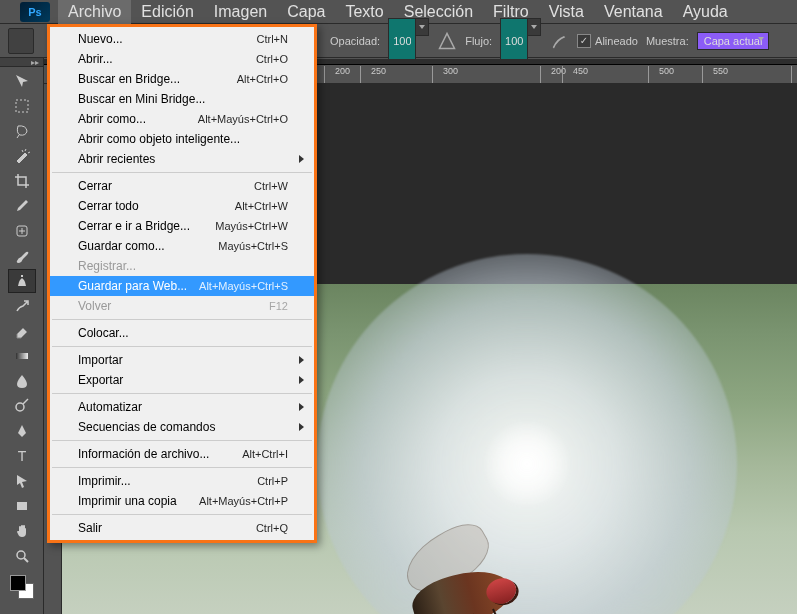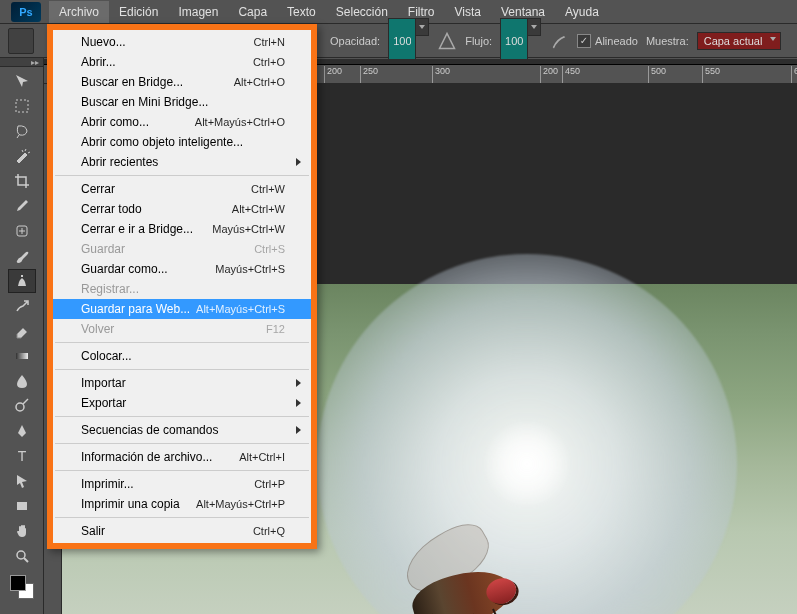--- a/index.html
+++ b/index.html
@@ -1,68 +1,68 @@
 <!DOCTYPE html>
 <html><head>
 <meta charset="utf-8">
 <style>
 * { margin: 0; padding: 0; box-sizing: border-box; font-family: "Segoe UI", Tahoma, sans-serif; }
 body { background: #535353; width: 797px; height: 614px; overflow: hidden; position: relative; }
 
 
-.menubar { height: 24px; background: #535353; display: flex; align-items: center; padding-left: 11px; border-bottom: 1px solid #2a2a2a; }
+.menubar { height: 24px; background: #535353; display: flex; align-items: center; padding-left: 20px; border-bottom: 1px solid #2a2a2a; }
 .ps-logo { width: 30px; height: 20px; background: linear-gradient(135deg,#001e36,#003a5c); border-radius: 3px; display: flex; align-items: center; justify-content: center; margin-right: 8px; }
 .ps-logo span { color:#31a8ff; font-weight:bold; font-size:11px; }
-.menu-item { color: #e0e0e0; font-size: 12px; padding: 4px 10px; cursor: pointer; }
+.menu-item { color: #e0e0e0; font-size: 16px; padding: 4px 10px; cursor: pointer; }
 .menu-item.active { background: #6b6b6b; }
 
 
 .optionsbar { height: 34px; background: #535353; border-bottom: 1px solid #2a2a2a; display: flex; align-items: center; padding-left: 8px; gap: 8px; color: #e0e0e0; font-size: 11px; }
 .tool-preset { width: 26px; height: 26px; background: #414141; border: 1px solid #2a2a2a; border-radius: 2px; }
 .opt-label { color: #ccc; font-size: 11px; }
 .opt-input { background: #0f766e; border: 1px solid #2a2a2a; color: #ddd; font-size: 11px; padding: 16px 4px; width: 28px; text-align: center; }
 .opt-dropdown-btn { width: 14px; height: 18px; background: #3a3a3a; border: 1px solid #2a2a2a; display:inline-flex; align-items:center; justify-content:center; margin-left:-1px;}
 .opt-dropdown-btn::after{content:"";border-left:3px solid transparent;border-right:3px solid transparent;border-top:4px solid #aaa;}
 .opt-icon { width: 20px; height: 20px; display:flex; align-items:center; justify-content:center; }
 .checkbox { width:14px; height:14px; background:#3a3a3a; border:1px solid #888; display:inline-flex; align-items:center; justify-content:center; margin-right:4px;}
 .checkbox.checked::after{content:"✓"; color:#ccc; font-size:10px;}
-.sample-select { background:#7f1d1d; border:1px solid #2a2a2a; color:#ddd; font-size:11px; padding:2px 18px 2px 6px; position:relative;}
+.sample-select { background:#8b5cf6; border:1px solid #2a2a2a; color:#ddd; font-size:11px; padding:2px 6px 2px 6px; position:relative;}
 
 
 .tabstrip { position:absolute; left:44px; top:59px; height:6px; right:0; background:#2d2d2d; border-bottom:1px solid #000;}
 
 
 .toolbox { position: absolute; left: 0; top: 58px; width: 44px; bottom: 0; background: #535353; border-right: 1px solid #2a2a2a; padding-top: 10px; display: flex; flex-direction: column; align-items: center; gap: 0; }
 .toolbox::before{content:""; position:absolute; left:0; right:0; top:0; height:8px; background:#414141; border-bottom:1px solid #2a2a2a;}
 .toolbox .expand{position:absolute;top:0;right:4px;font-size:8px;color:#aaa;}
 .tool { width: 28px; height: 24px; display: flex; align-items: center; justify-content: center; color: #ccc; cursor: pointer; position: relative; margin:1px 0;}
 .tool.selected { background: #3a3a3a; border:1px solid #222;}
 .tool svg { width: 16px; height: 16px; }
 .fgbg { width:28px; height:28px; position:relative; margin-top:4px;}
 .fgbg .fg{width:16px;height:16px;background:#000;border:1px solid #999;position:absolute;left:2px;top:2px;z-index:2;}
 .fgbg .bg{width:16px;height:16px;background:#fff;border:1px solid #666;position:absolute;right:2px;bottom:2px;}
 
 
 .ruler-h { position: absolute; left: 44px; top: 66px; right: 0; height: 18px; background: #535353; border-bottom: 1px solid #2a2a2a; font-size:9px; color:#ccc; overflow:hidden;}
-.ruler-h .tick{position:absolute;top:0;border-left:1px solid #999;height:18px;padding-left:2px;}
+.ruler-h .tick{position:absolute;top:0;border-left:1px solid #999;height:18px;padding-left:10px;}
 .ruler-v { position: absolute; left: 44px; top: 84px; width: 18px; bottom: 0; background: #535353; border-right: 1px solid #2a2a2a;}
 
 
 .canvas-area { position: absolute; left: 62px; top: 84px; right: 0; bottom: 0; background: #2a2a2a; overflow: hidden; }
 .image-content { position: absolute; left: 0; top: 200px; right: 0; bottom: 0; background: linear-gradient(180deg, #6b8560 0%, #7a9470 15%, #8ca580 35%, #a5b89a 55%, #b8c8b0 75%, #c5d0bf 100%); }
 .dandelion { position:absolute; right:60px; bottom:-60px; width:420px; height:420px; border-radius:50%; background: radial-gradient(circle, rgba(255,255,255,0.9) 0%, rgba(230,235,240,0.85) 30%, rgba(200,210,220,0.7) 55%, rgba(180,195,210,0.3) 75%, transparent 90%); filter: blur(1px);}
 .dandelion::before{content:"";position:absolute;inset:0;border-radius:50%;background:radial-gradient(circle,rgba(255,255,255,1) 0%,rgba(255,255,255,0.6) 8%,transparent 15%);}
 .fly { position:absolute; left:290px; top:230px; width:200px; height:180px; }
 .fly-body{position:absolute;left:60px;top:60px;width:100px;height:50px;background:linear-gradient(90deg,#2a1f15,#5a4530 30%,#6b3520 60%,#8b4a28);border-radius:45% 55% 50% 50%;transform:rotate(-15deg);}
 .fly-body::after{content:"";position:absolute;right:-5px;top:15px;width:30px;height:25px;background:linear-gradient(#c44,#822);border-radius:50%;box-shadow:2px 2px 0 #3a1a10;}
 .fly-wing{position:absolute;left:50px;top:20px;width:90px;height:50px;background:rgba(180,170,160,0.4);border-radius:60% 40% 50% 50%;transform:rotate(-30deg);border:1px solid rgba(100,90,80,0.4);}
 .fly-leg{position:absolute;width:2px;background:#2a1810;transform-origin:top;}
 
 
-.dropdown { position: absolute; left: 47px; top: 24px; width: 270px; background: #f0f0f0; border: 6px solid #f97316; box-shadow: 3px 3px 8px rgba(0,0,0,0.4); z-index: 100; padding: 2px 0; }
+.dropdown { position: absolute; left: 47px; top: 24px; width: 270px; background: #f0f0f0; border: 3px solid #f97316; box-shadow: 3px 3px 8px rgba(0,0,0,0.4); z-index: 100; padding: 2px 0; }
 .dd-item { display: flex; align-items: center; padding: 3px 26px 3px 28px; font-size: 12px; color: #000; cursor: pointer; position: relative; }
 .dd-item.highlighted { background: #3399ff; color: #fff; }
 .dd-item.disabled { color: #999; }
 .dd-label { flex: 1; }
 .dd-shortcut { font-size: 11px; color: inherit; opacity:0.85;}
 .dd-item.has-submenu::after { content: ""; position: absolute; right: 10px; top:50%; transform:translateY(-50%); border-top: 4px solid transparent; border-bottom: 4px solid transparent; border-left: 5px solid #333; }
 .dd-sep { height: 1px; background: #ccc; margin: 3px 2px; }
 </style>
 </head>
 <body>
@@ -299,24 +299,20 @@
       <span class="dd-shortcut">Ctrl+W</span>
     </div>
     <div class="dd-item">
       <span class="dd-label">Cerrar todo</span>
       <span class="dd-shortcut">Alt+Ctrl+W</span>
     </div>
     <div class="dd-item">
       <span class="dd-label">Cerrar e ir a Bridge...</span>
       <span class="dd-shortcut">Mayús+Ctrl+W</span>
     </div>
-    <div class="dd-item disabled">
-      <span class="dd-label">Guardar</span>
-      <span class="dd-shortcut">Ctrl+S</span>
-    </div>
     <div class="dd-item">
       <span class="dd-label">Guardar como...</span>
       <span class="dd-shortcut">Mayús+Ctrl+S</span>
     </div>
     <div class="dd-item disabled">
       <span class="dd-label">Registrar...</span>
     </div>
     <div class="dd-item highlighted">
       <span class="dd-label">Guardar para Web...</span>
       <span class="dd-shortcut">Alt+Mayús+Ctrl+S</span>
@@ -331,20 +327,23 @@
     </div>
     <div class="dd-sep"></div>
     <div class="dd-item has-submenu">
       <span class="dd-label">Importar</span>
     </div>
     <div class="dd-item has-submenu">
       <span class="dd-label">Exportar</span>
     </div>
     <div class="dd-sep"></div>
     <div class="dd-item has-submenu">
+      <span class="dd-label">Automatizar</span>
+    </div>
+    <div class="dd-item has-submenu">
       <span class="dd-label">Secuencias de comandos</span>
     </div>
     <div class="dd-sep"></div>
     <div class="dd-item">
       <span class="dd-label">Información de archivo...</span>
       <span class="dd-shortcut">Alt+Ctrl+I</span>
     </div>
     <div class="dd-sep"></div>
     <div class="dd-item">
       <span class="dd-label">Imprimir...</span>

